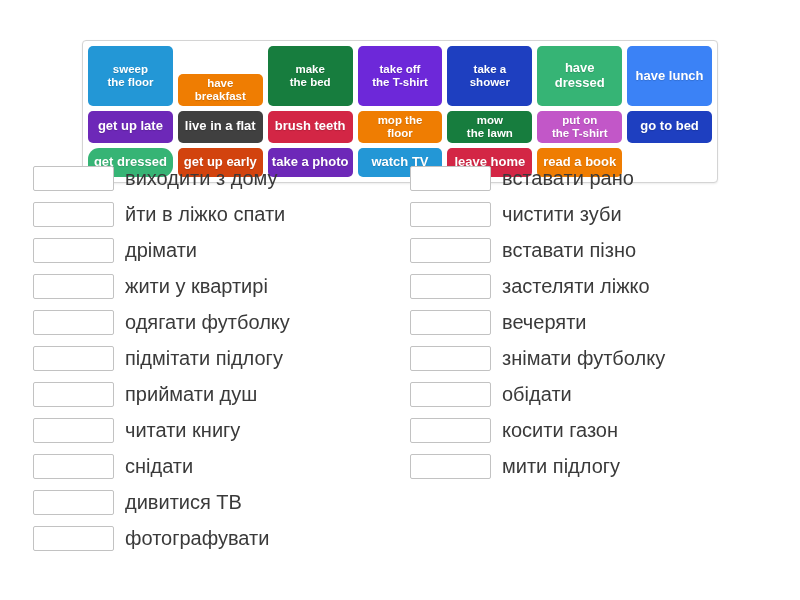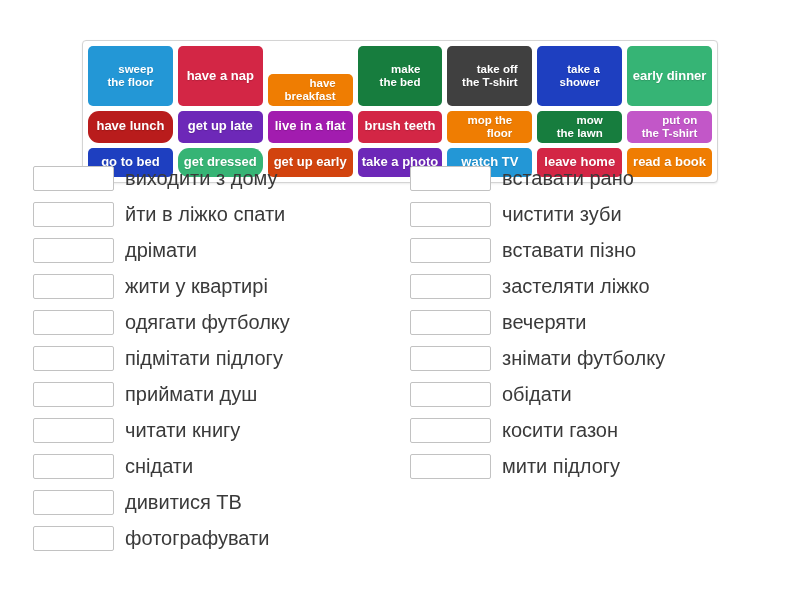--- a/index.html
+++ b/index.html
@@ -25,21 +25,21 @@
     grid-template-columns: repeat(7, 1fr);
     gap: 5px;
   }
   .tile {
     border-radius: 5px;
     color: #ffffff;
     font-weight: bold;
     display: flex;
     align-items: center;
     justify-content: center;
-    text-align: right;
+    text-align: center;
     min-height: 29px;
     padding: 3px 1px;
     cursor: pointer;
     user-select: none;
   }
   .tile-label {
     white-space: pre-line;
     font-size: 13px;
     line-height: 1.12;
     text-shadow: 0 1px 1px rgba(0,0,0,0.15);
@@ -78,49 +78,46 @@
   }
 </style>
 </head>
 <body>
 
 <div class="board">
     <div class="tile tile--multi" style="background: rgb(35, 151, 214);">
     <span class="tile-label">sweep
 the floor</span>
   </div>
-    <div class="tile" style="background: rgb(211, 38, 69);">
-    <span class="tile-label">have a nap</span>
-  </div>
     <div class="tile tile--multi" style="background: rgb(239, 125, 2); margin-top: 28px;">
     <span class="tile-label">have
 breakfast</span>
   </div>
     <div class="tile tile--multi" style="background: rgb(23, 125, 62);">
     <span class="tile-label">make
 the bed</span>
   </div>
-    <div class="tile tile--multi" style="background: #404040;">
+    <div class="tile tile--multi" style="background: #6d28d9;">
     <span class="tile-label">take off
 the T-shirt</span>
   </div>
     <div class="tile tile--multi" style="background: rgb(30, 63, 192);">
     <span class="tile-label">take a
 shower</span>
   </div>
     <div class="tile" style="background: rgb(54, 180, 117);">
-    <span class="tile-label">early dinner</span>
-  </div>
-    <div class="tile" style="background: #b91c1c; border-radius: 11px;">
+    <span class="tile-label">have dressed</span>
+  </div>
+    <div class="tile" style="background: #3b82f6;">
     <span class="tile-label">have lunch</span>
   </div>
     <div class="tile" style="background: rgb(109, 40, 184);">
     <span class="tile-label">get up late</span>
   </div>
-    <div class="tile" style="background: #a21caf;">
+    <div class="tile" style="background: #404040;">
     <span class="tile-label">live in a flat</span>
   </div>
     <div class="tile" style="background: rgb(211, 38, 69);">
     <span class="tile-label">brush teeth</span>
   </div>
     <div class="tile tile--multi" style="background: rgb(239, 125, 2);">
     <span class="tile-label">mop the
 floor</span>
   </div>
     <div class="tile tile--multi" style="background: rgb(23, 125, 62);">

